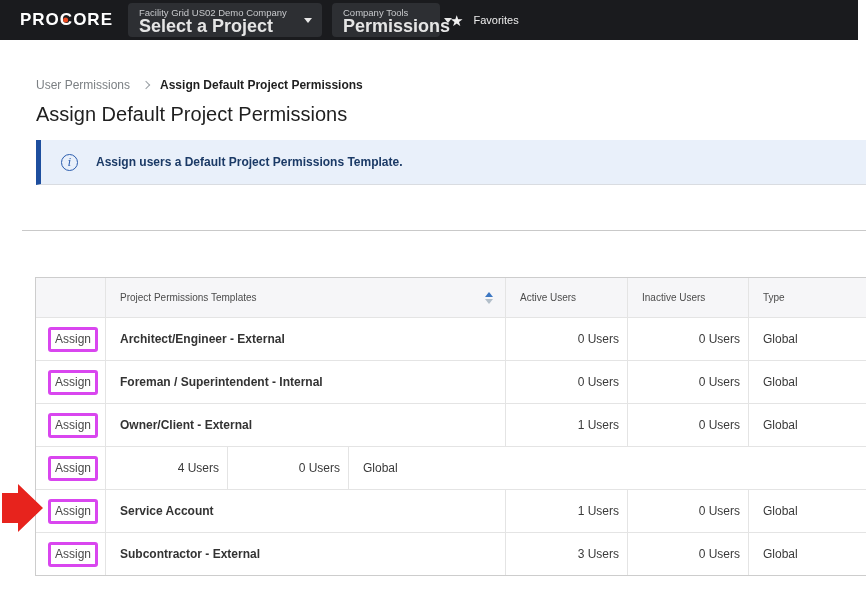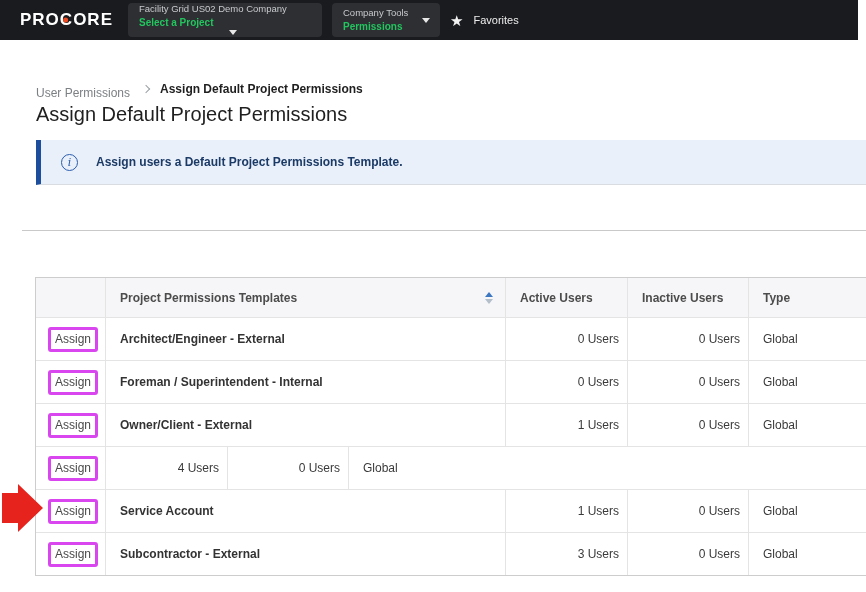--- a/index.html
+++ b/index.html
@@ -22,37 +22,37 @@
   .logo .c-dot {
     position:absolute; left:50%; top:50%; transform:translate(-58%,-50%);
     width:5px; height:5px; border-radius:50%; background:#ee4c23;
   }
   .nav-picker {
     height:34px; background:#2d2f33; border-radius:4px;
     display:flex; align-items:center; padding:0 10px 0 11px; cursor:pointer;
   }
   .nav-picker .lines { display:flex; flex-direction:column; justify-content:center; }
   .picker-label { font-size:9.5px; color:#c7c9cc; line-height:12px; white-space:nowrap; }
-  .picker-value { font-size:10px; color:#22c55e; font-weight:700; line-height:15px; white-space:nowrap; }
+  .picker-value { font-size:18px; color:#e5e5e5; font-weight:700; line-height:15px; white-space:nowrap; }
   .caret-down {
     width:0; height:0; margin-left:14px;
     border-left:4px solid transparent; border-right:4px solid transparent;
     border-top:5px solid #e8e8e8;
   }
-  .picker-project { position:absolute; left:128px; top:3px; width:194px;flex-direction:column; }
+  .picker-project { position:absolute; left:128px; top:3px; width:194px; }
   .picker-project .lines { width:100%; }
   .picker-tools   { position:absolute; left:332px; top:3px; width:108px; }
   .picker-tools .lines { width:100%; }
   .favorites { position:absolute; left:450px; top:0; height:40px; display:flex; align-items:center; cursor:pointer; }
   .star { color:#f2f2f2; font-size:15px; line-height:15px; }
   .fav-label { margin-left:10px; color:#ededed; font-size:11px; }
 
   
   .breadcrumb { position:absolute; left:36px; top:78px; display:flex; align-items:center; font-size:12px; }
-  .crumb-parent { color:#7c8084; cursor:pointer;margin-top:8px; }
+  .crumb-parent { color:#7c8084; cursor:pointer; }
   .crumb-sep {
     width:6px; height:6px; margin:0 11px 0 13px;
     border-top:1.5px solid #9aa0a5; border-right:1.5px solid #9aa0a5;
     transform:rotate(45deg);
   }
   .crumb-current { color:#1f1f1f; font-weight:700; }
 
   
   .page-title { position:absolute; left:36px; top:103px; font-size:20px; font-weight:500; color:#1f1f1f; }
 
@@ -79,21 +79,21 @@
   }
   .t-row { display:flex; height:43px; border-top:1px solid #e4e4e4; align-items:stretch; background:#fff; }
   .t-header { display:flex; height:39px; background:#f6f6f8; border-top:none; }
   .cell { display:flex; align-items:center; border-right:1px solid #e4e4e4; overflow:hidden; }
   .cell:last-child { border-right:none; }
   .col-assign   { width:70px;  flex:0 0 70px;  justify-content:flex-start; padding-left:12px; }
   .col-template { width:400px; flex:0 0 400px; padding-left:14px; position:relative; }
   .col-active   { width:122px; flex:0 0 122px; }
   .col-inactive { width:121px; flex:0 0 121px; }
   .col-type     { flex:1 1 auto; padding-left:14px; }
-  .t-header .cell { font-size:12px; font-weight:700; color:#4c4c4c; }
+  .t-header .cell { font-size:10px; font-weight:400; color:#4c4c4c; }
   .t-header .col-active, .t-header .col-inactive { padding-left:14px; justify-content:flex-start; }
   .num-cell { justify-content:flex-end; padding-right:8px; color:#3a3a3a; }
   .tmpl-name { font-weight:600; color:#333; }
   .type-val { color:#3a3a3a; }
 
   .assign-btn {
     width:50px; height:25px; background:#fff; border:3px solid #d946ef; border-radius:3px;
     font-family:"Liberation Sans", sans-serif; font-size:12px; color:#4a4a4a;
     display:flex; align-items:center; justify-content:center; cursor:pointer;
   }

